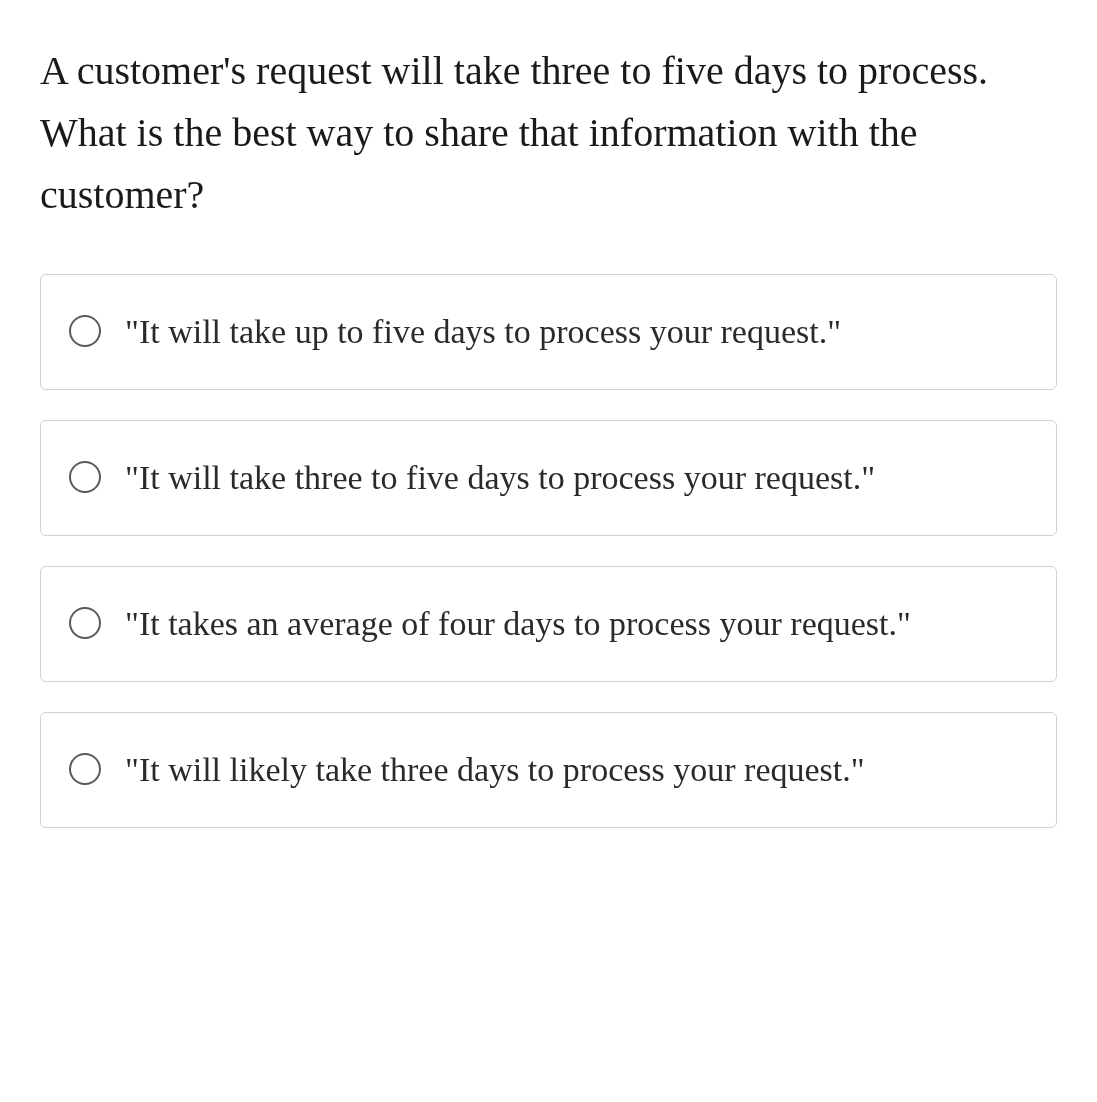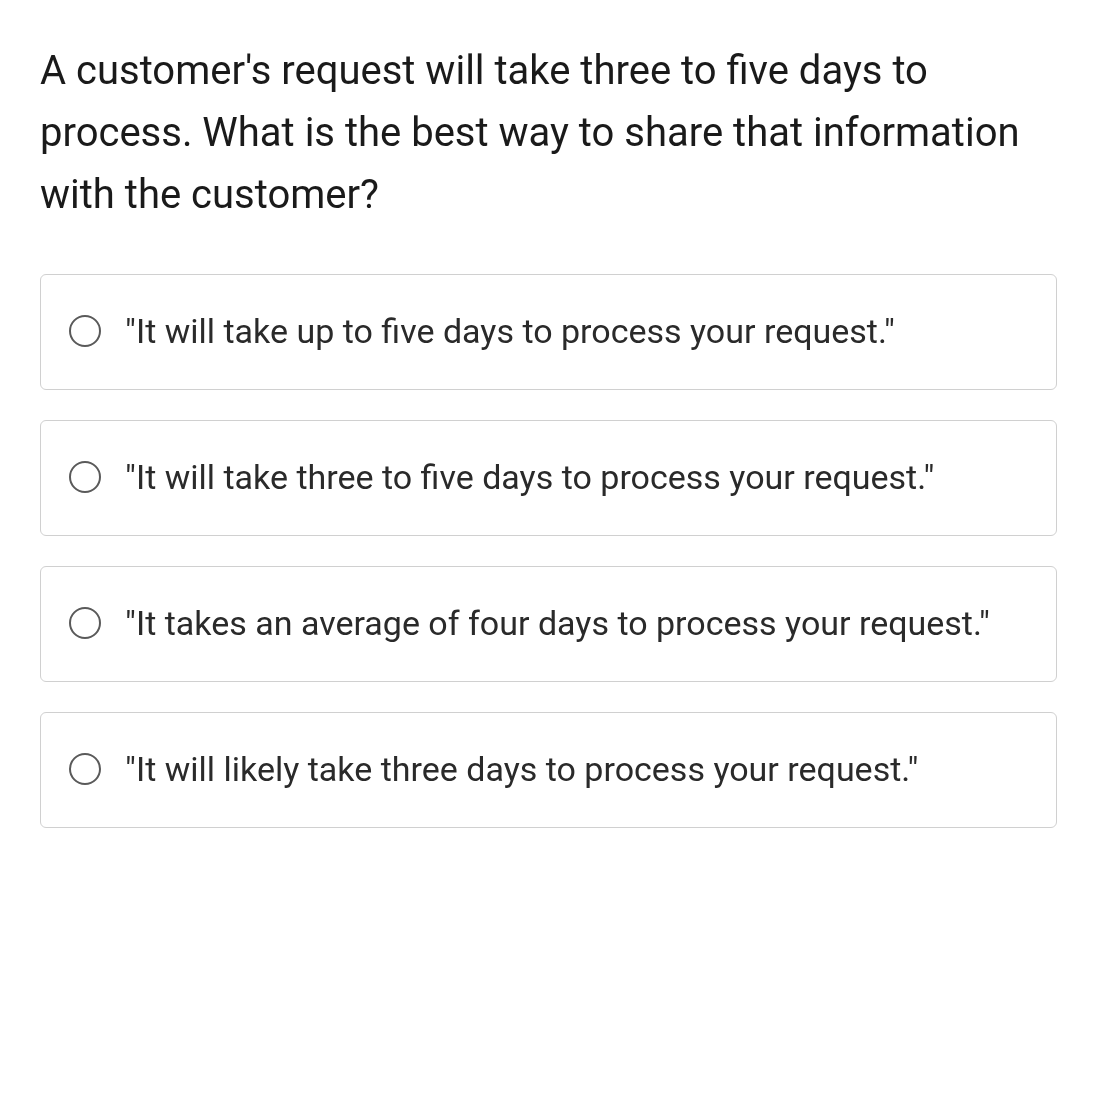--- a/index.html
+++ b/index.html
@@ -1,18 +1,19 @@
 <!DOCTYPE html>
 <html><head>
   <meta charset="utf-8">
   <style>
     * {
       margin: 0;
       padding: 0;
       box-sizing: border-box;
+      font-family: Liberation Serif, serif;
     }
     body {
       font-family: -apple-system, BlinkMacSystemFont, "Segoe UI", Roboto, Helvetica, Arial, sans-serif;
       background: #ffffff;
       padding: 40px;
       width: 1097px;
       color: #1a1a1a;
     }
     .question {
       font-size: 40px;

